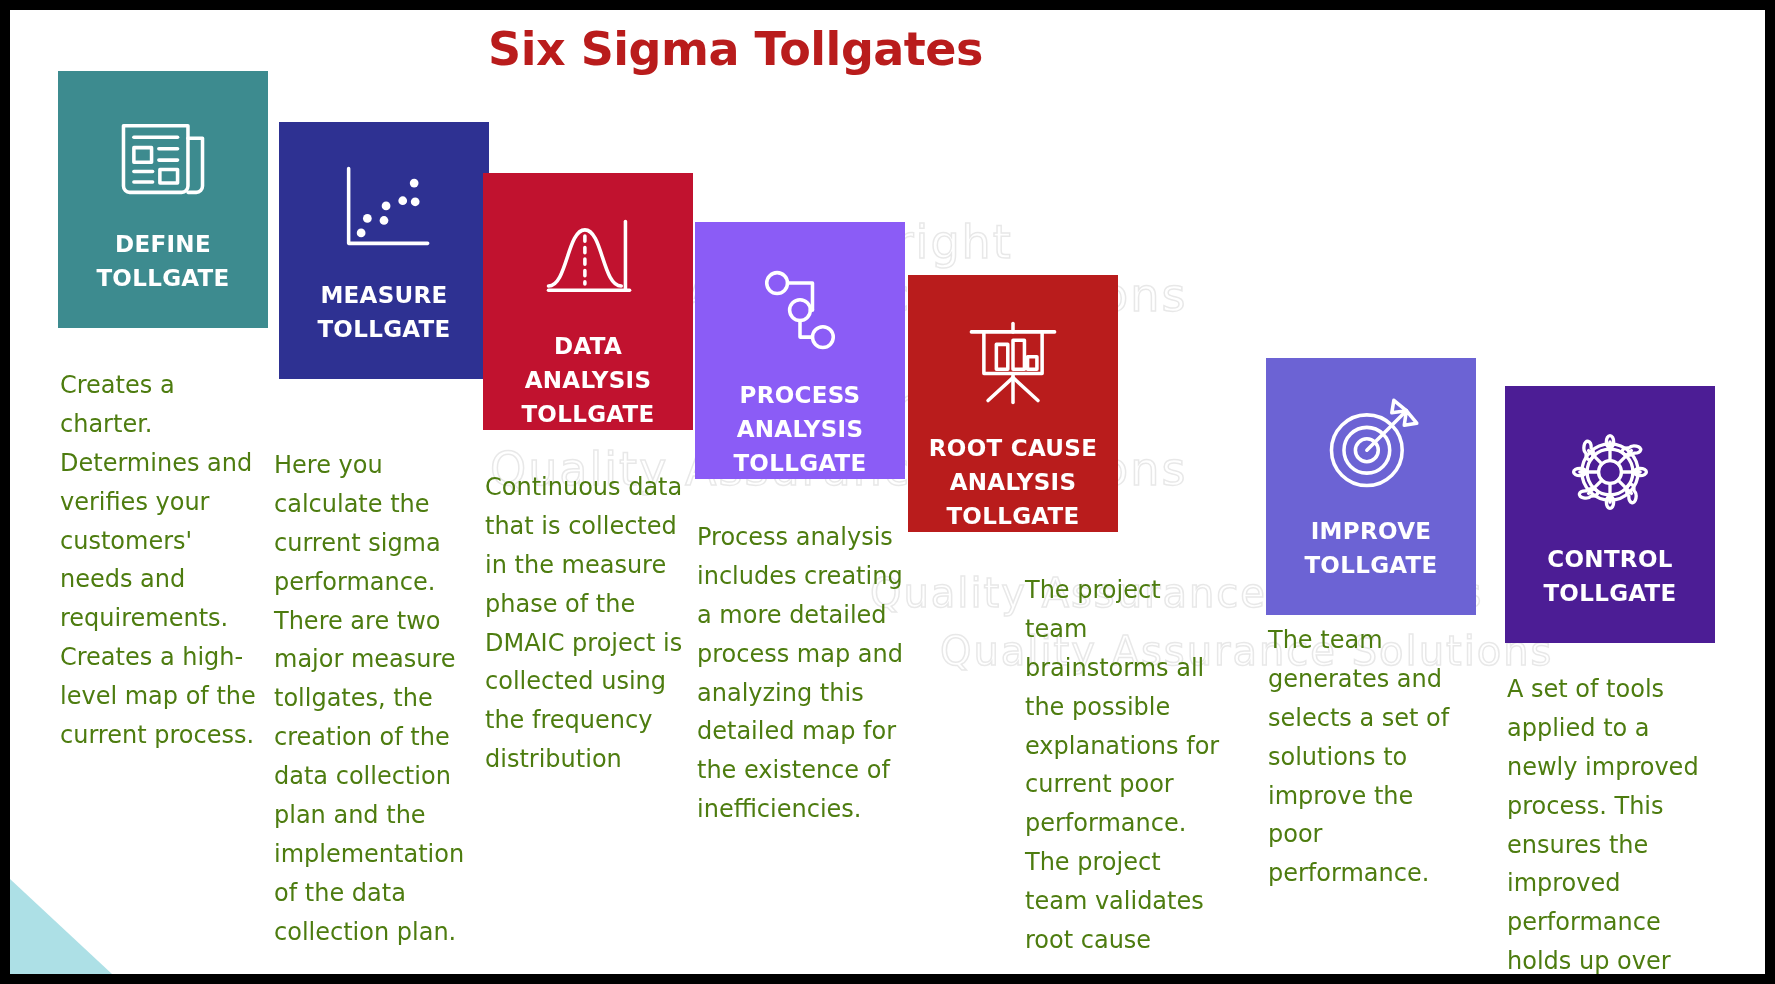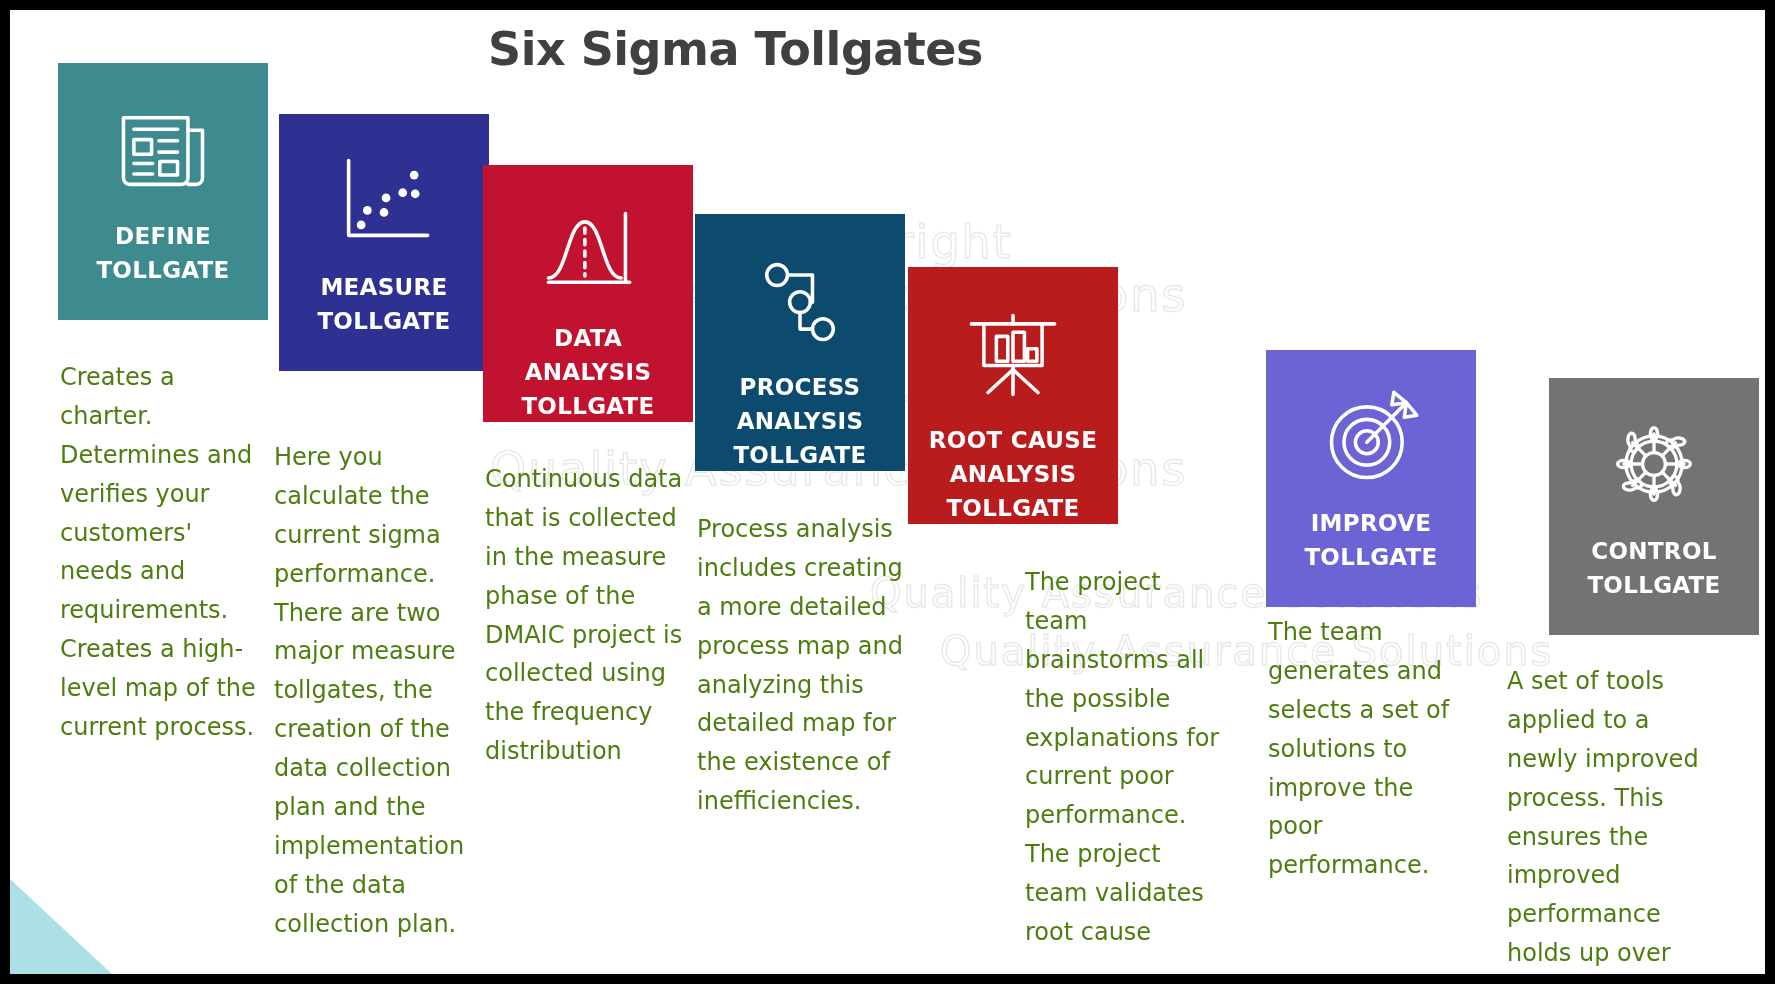--- a/index.html
+++ b/index.html
@@ -64,29 +64,29 @@
   
   #title {
     position: absolute;
     left: 0;
     top: 12px;
     width: 1451px;
     text-align: center;
     font-family: "DejaVu Sans", sans-serif;
     font-weight: bold;
     font-size: 46px;
-    color: #404040;
+    color: #b91c1c;
     letter-spacing: -0.5px;
     z-index: 20;
   }
 
   
   #stage {
     position: absolute;
-    left: 0; top: 0;
+    left: 0; top: 8px;
     width: 1755px; height: 680px;
     z-index: 10;
   }
 
   .tollgate { position: absolute; }
 
   .card {
     position: absolute;
     display: flex;
     flex-direction: column;
@@ -207,21 +207,21 @@
           <div class="card-title">
             <span>DATA</span><br>
             <span>ANALYSIS</span><br>
             <span>TOLLGATE</span>
           </div>
         </div>
         <div class="desc" style="left:475px; top:450px; width:202px;">Continuous data that is collected in the measure phase of the DMAIC project is collected using the frequency distribution</div>
       </div>
 
       <div class="tollgate">
-        <div class="card" style="left:685px; top:204px; width:210px; height:257px; background:#0c4a6e;">
+        <div class="card" style="left:685px; top:204px; width:210px; height:257px; background:#8b5cf6;">
           <div class="card-icon">
             <svg viewBox="0 0 100 100" fill="none" stroke="#ffffff" stroke-width="3.4" stroke-linecap="round" stroke-linejoin="round">
               <circle cx="28" cy="26" r="10"></circle>
               <circle cx="50" cy="52" r="10"></circle>
               <circle cx="72" cy="78" r="10"></circle>
               <polyline points="38,26 62,26 62,52"></polyline>
               <polyline points="60,52 60,52"></polyline>
               <polyline points="60,52 62,52"></polyline>
               <polyline points="50,62 50,78 62,78"></polyline>
             </svg>
@@ -273,21 +273,21 @@
           </div>
           <div class="card-title">
             <span>IMPROVE</span><br>
             <span>TOLLGATE</span>
           </div>
         </div>
         <div class="desc" style="left:1258px; top:603px; width:200px;">The team generates and selects a set of solutions to improve the poor performance.</div>
       </div>
 
       <div class="tollgate">
-        <div class="card" style="left:1495px; top:368px; width:210px; height:257px; background:#737373;margin-left:44px;">
+        <div class="card" style="left:1495px; top:368px; width:210px; height:257px; background:#4c1d95;">
           <div class="card-icon">
             <svg viewBox="0 0 100 100" fill="none" stroke="#ffffff" stroke-width="3.2" stroke-linecap="round" stroke-linejoin="round">
               <circle cx="50" cy="50" r="27"></circle>
               <circle cx="50" cy="50" r="22"></circle>
               <circle cx="50" cy="50" r="11"></circle>
               <g>
                 <path d="M50 28 L50 21 M46.5 21 a3.5 6 0 1 1 7 0 a3.5 6 0 1 1 -7 0 Z"></path>
                 <path d="M50 72 L50 79 M46.5 79 a3.5 6 0 1 0 7 0 a3.5 6 0 1 0 -7 0 Z"></path>
                 <path d="M28 50 L21 50 M21 46.5 a6 3.5 0 1 1 0 7 a6 3.5 0 1 1 0 -7 Z"></path>
                 <path d="M72 50 L79 50 M79 46.5 a6 3.5 0 1 0 0 7 a6 3.5 0 1 0 0 -7 Z"></path>

